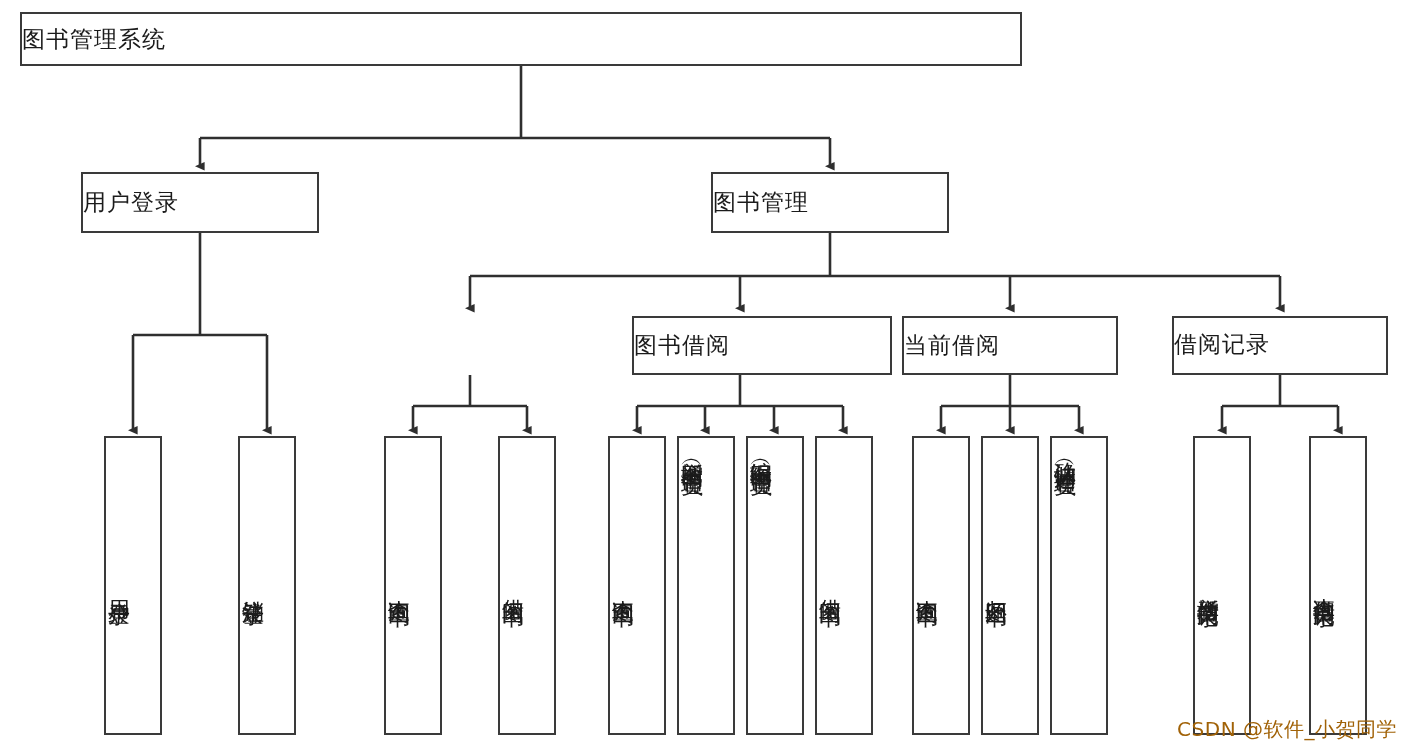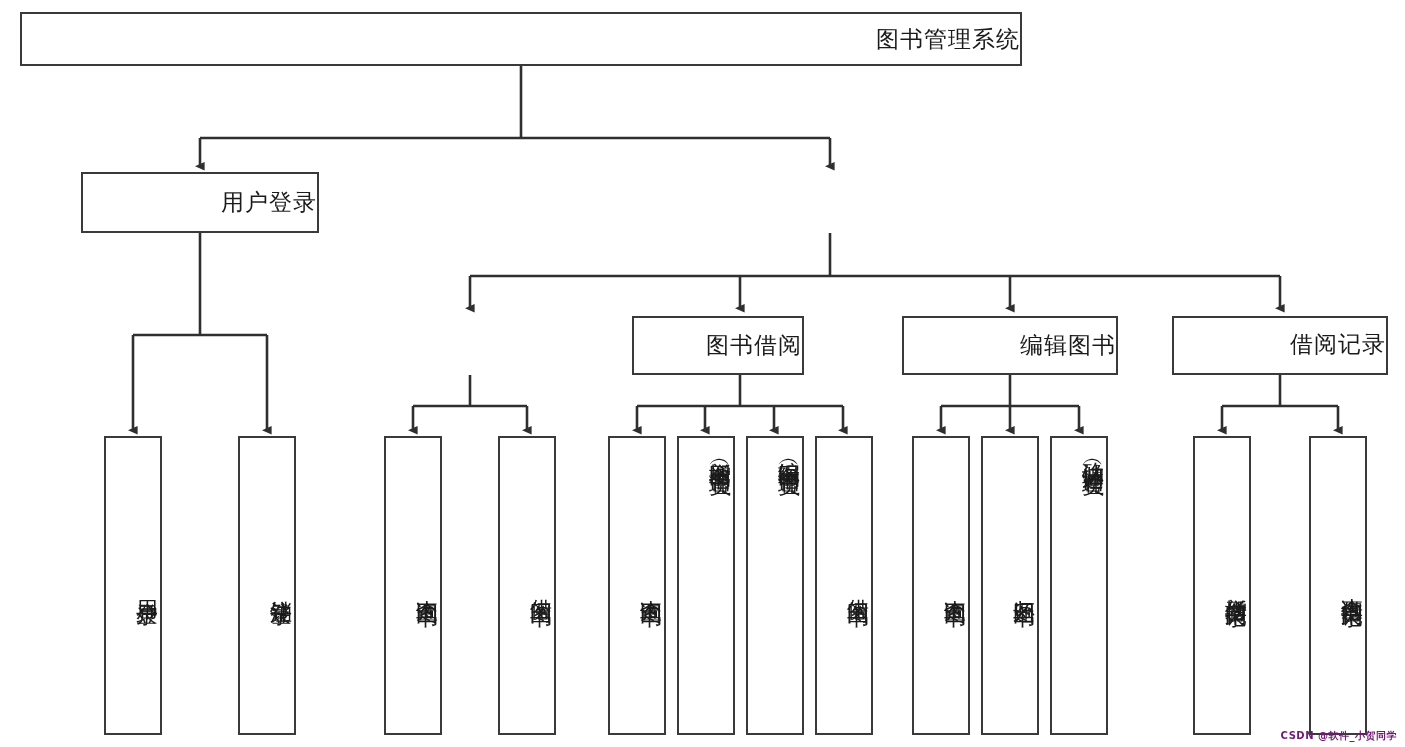--- a/index.html
+++ b/index.html
@@ -25,21 +25,21 @@
     width: 1405px;
     height: 747px;
   }
   .node {
     position: absolute;
     box-sizing: border-box;
     background: #ffffff;
     border: 2px solid #3a3a3a;
     display: flex;
     align-items: center;
-    justify-content: flex-end;
+    justify-content: flex-start;
     color: #1b1b1b;
     z-index: 2;
   }
   .node-label {
     display: block;
     text-align: center;
     line-height: 1.06;
     white-space: nowrap;
   }
   
@@ -65,26 +65,25 @@
     white-space: nowrap;
   }
   .node.v.mid {
     align-items: center;
     padding-top: 0;
   }
   .watermark {
     position: absolute;
     right: 8px;
     bottom: 4px;
-    font-size: 10px;
-    color: #701a75;
+    font-size: 20px;
+    color: #a16207;
     letter-spacing: 0.5px;
     z-index: 3;
     white-space: nowrap;
-    font-weight: bold;
   }
 </style>
 </head>
 <body>
 
 <div id="canvas">
 
   <svg id="edges" viewBox="0 0 1405 747" xmlns="http://www.w3.org/2000/svg">
     <defs>
       <marker id="arrow" markerWidth="10" markerHeight="10" refX="4.6" refY="5" orient="auto" markerUnits="userSpaceOnUse">
@@ -135,26 +134,29 @@
     </g>
   </svg>
 
   <div class="node root h" style="left:20px; top:12px; width:1002px; height:54px;">
     <span class="node-label">图书管理系统</span>
   </div>
 
   <div class="node h" style="left:81px; top:172px; width:238px; height:61px;">
     <span class="node-label">用户登录</span>
   </div>
-
-  <div class="node h" style="left:632px; top:316px; width:172px; height:59px;">
+  <div class="node h" style="left:711px; top:172px; width:238px; height:61px;">
+    <span class="node-label">图书管理</span>
+  </div>
+
+  <div class="node h" style="left:632px; top:316px; width:260px; height:59px;">
     <span class="node-label">图书借阅</span>
   </div>
   <div class="node h" style="left:902px; top:316px; width:216px; height:59px;">
-    <span class="node-label">编辑图书</span>
+    <span class="node-label">当前借阅</span>
   </div>
   <div class="node h" style="left:1172px; top:316px; width:216px; height:59px;font-family:Liberation Serif, serif;">
     <span class="node-label">借阅记录</span>
   </div>
 
   <div class="node v mid" style="left:104px; top:436px; width:58px; height:299px;">
     <span class="node-label">用户登录</span>
   </div>
   <div class="node v mid" style="left:238px; top:436px; width:58px; height:299px;">
     <span class="node-label">注销登录</span>

